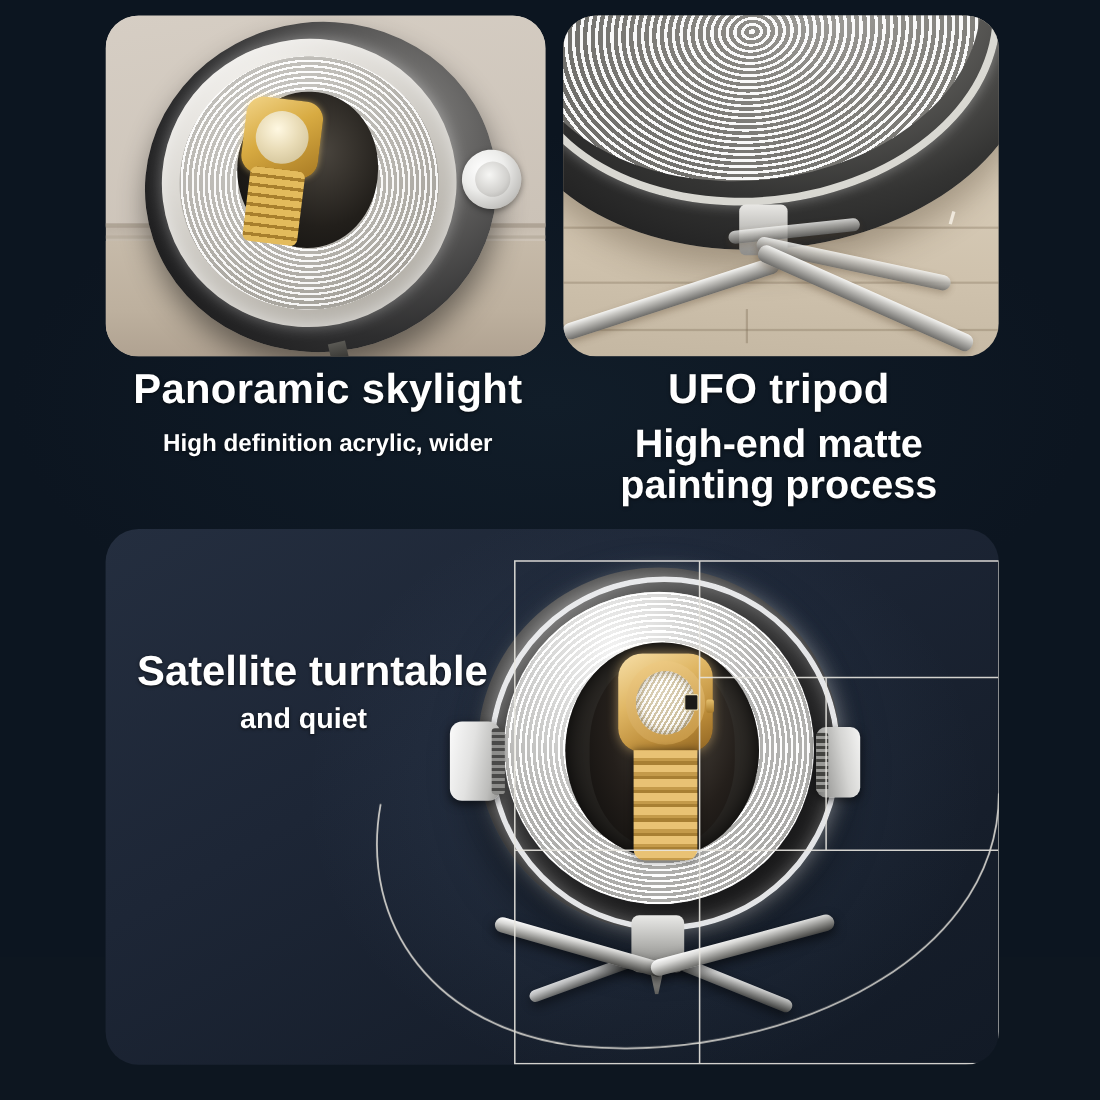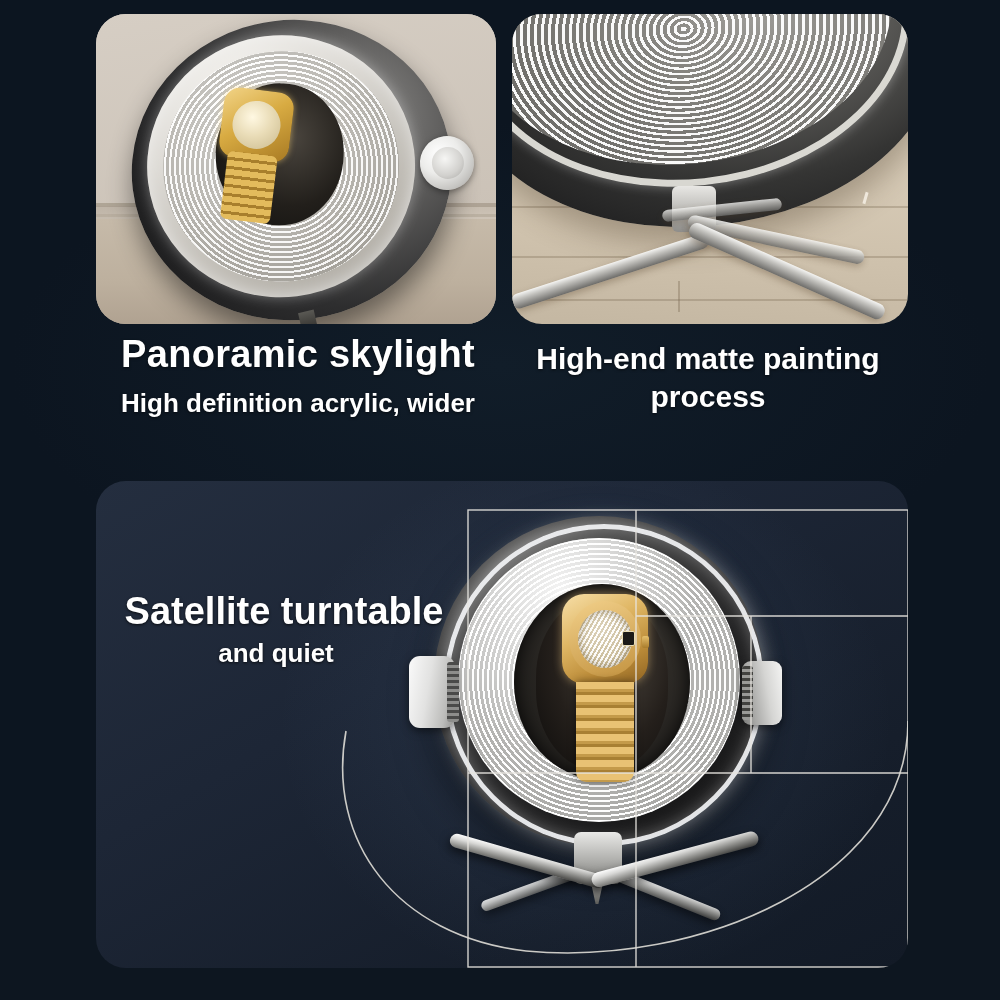--- a/index.html
+++ b/index.html
@@ -174,24 +174,24 @@
 
   
   .golden{position:absolute;left:0;top:0;width:812px;height:487px;pointer-events:none;}
 
   
   .cap{position:absolute;text-align:center;color:#fff;text-shadow:0 1px 3px rgba(0,0,0,.6);}
   .cap .h{font-weight:bold;letter-spacing:.3px;}
   .cap .s{font-weight:bold;}
   .capTL{left:96px;top:332px;width:404px;}
   .capTL .h{font-size:38px;line-height:44px;}
-  .capTL .s{font-size:26px;line-height:38px;margin-top:8px;}
+  .capTL .s{font-size:22px;line-height:38px;margin-top:8px;}
   .capTR{left:506px;top:332px;width:404px;}
   .capTR .h{font-size:38px;line-height:44px;}
-  .capTR .s{font-size:30px;line-height:38px;margin-top:8px;}
+  .capTR .s{font-size:36px;line-height:38px;margin-top:8px;}
 
   .capMain{position:absolute;left:96px;top:588px;width:360px;text-align:center;color:#fff;
     text-shadow:0 1px 3px rgba(0,0,0,.7);}
   .capMain .h{font-size:38px;line-height:46px;font-weight:bold;padding-left:16px;}
   .capMain .s{font-size:26px;line-height:39px;font-weight:bold;margin-top:22px;}
 </style>
 </head>
 <body>
 
 <div class="stage">
@@ -236,20 +236,21 @@
     <div class="legB legR"></div>
     <div class="speck"></div>
   </div>
 
   <div class="cap capTL">
     <div class="h">Panoramic skylight</div>
     <div class="s">High definition acrylic, wider</div>
   </div>
 
   <div class="cap capTR">
+    <div class="h">UFO tripod</div>
     <div class="s">High-end matte painting process</div>
   </div>
 
   <div class="panel main">
     <div class="glow"></div>
 
     <div class="dev">
       <div class="body"></div>
       <div class="rim"></div>
       <div class="face"></div>

